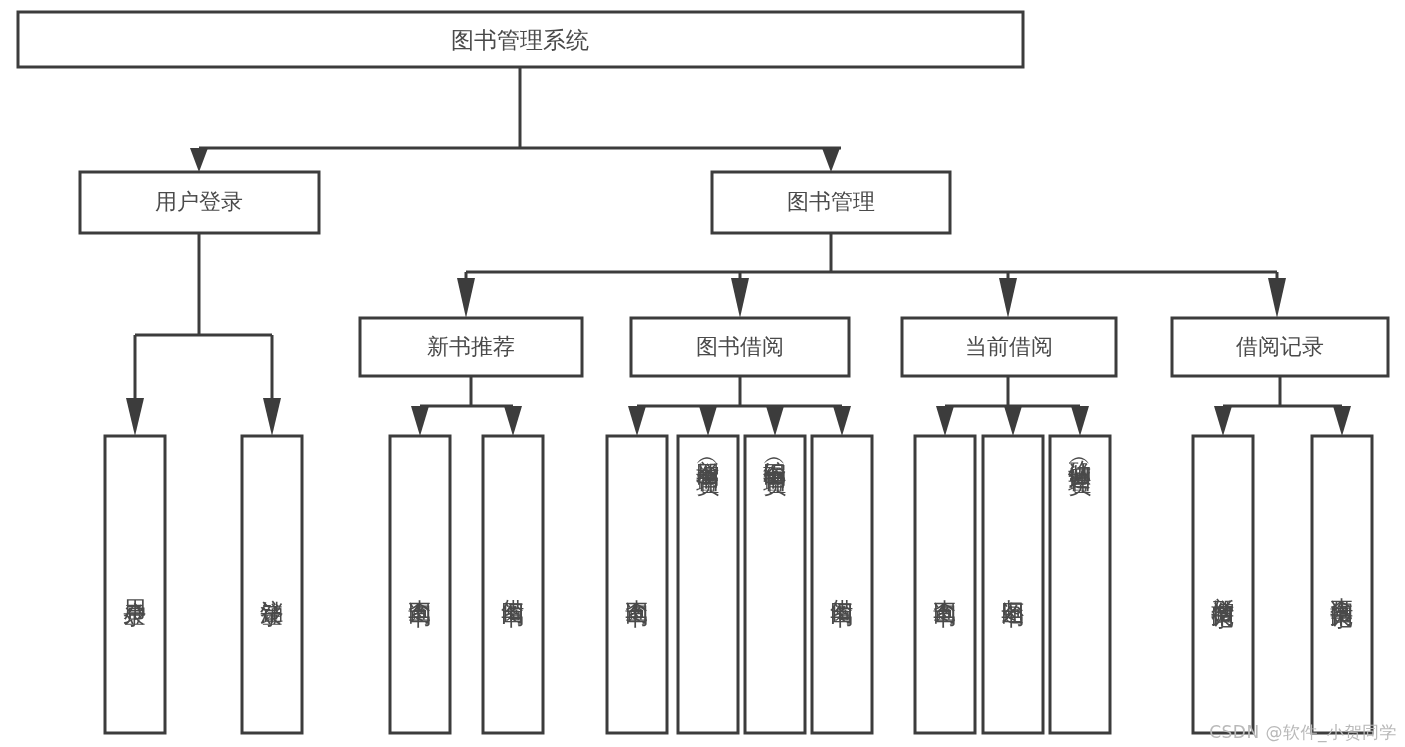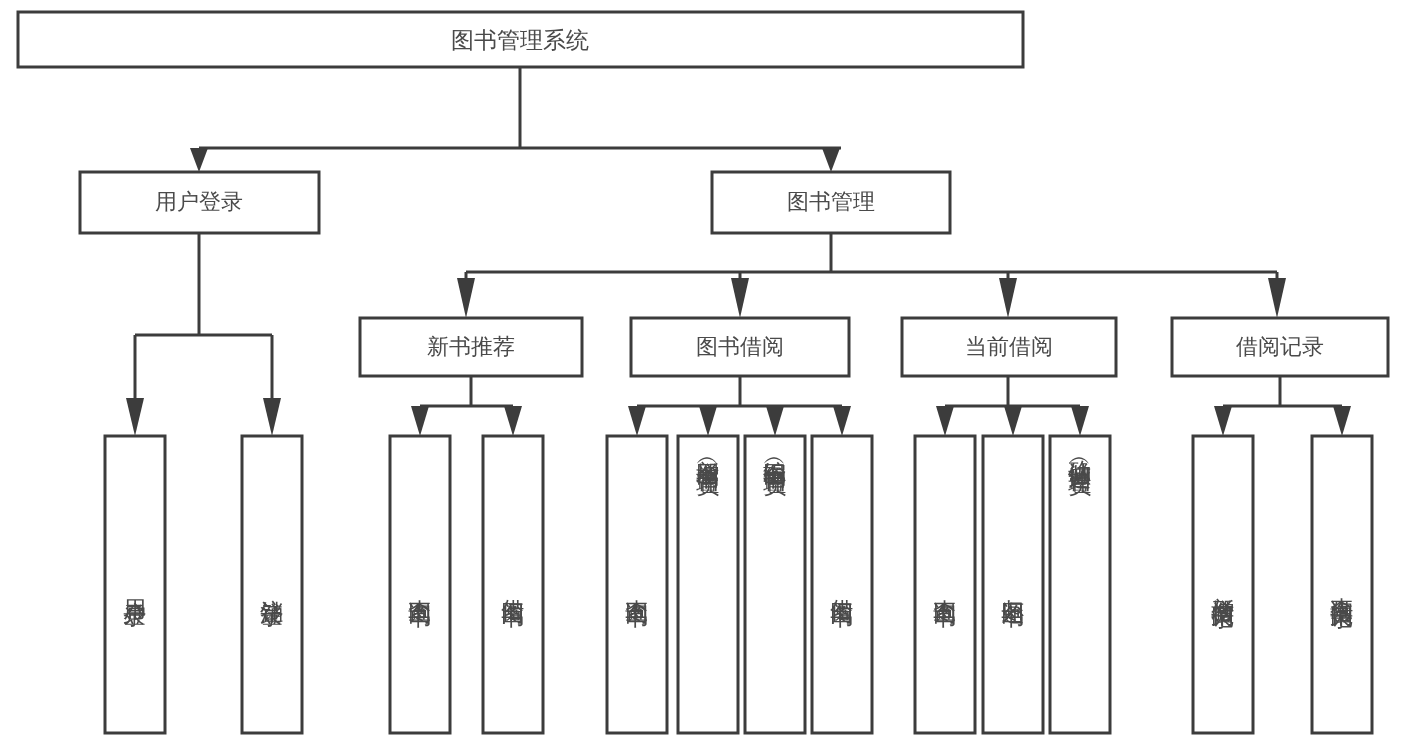--- a/index.html
+++ b/index.html
@@ -192,13 +192,14 @@
     <span class="vert-label">确认归还（管理员）</span>
   </div>
 
   <div class="vert-label-wrap" style="left:1193px;top:436px;width:60px;height:297px;">
     <span class="vert-label">新增借阅记录</span>
   </div>
   <div class="vert-label-wrap" style="left:1312px;top:436px;width:60px;height:297px;">
     <span class="vert-label">查询借阅记录</span>
   </div>
 
+  <div class="watermark">CSDN @软件_小贺同学</div>
 </div>
 
 </body></html>

